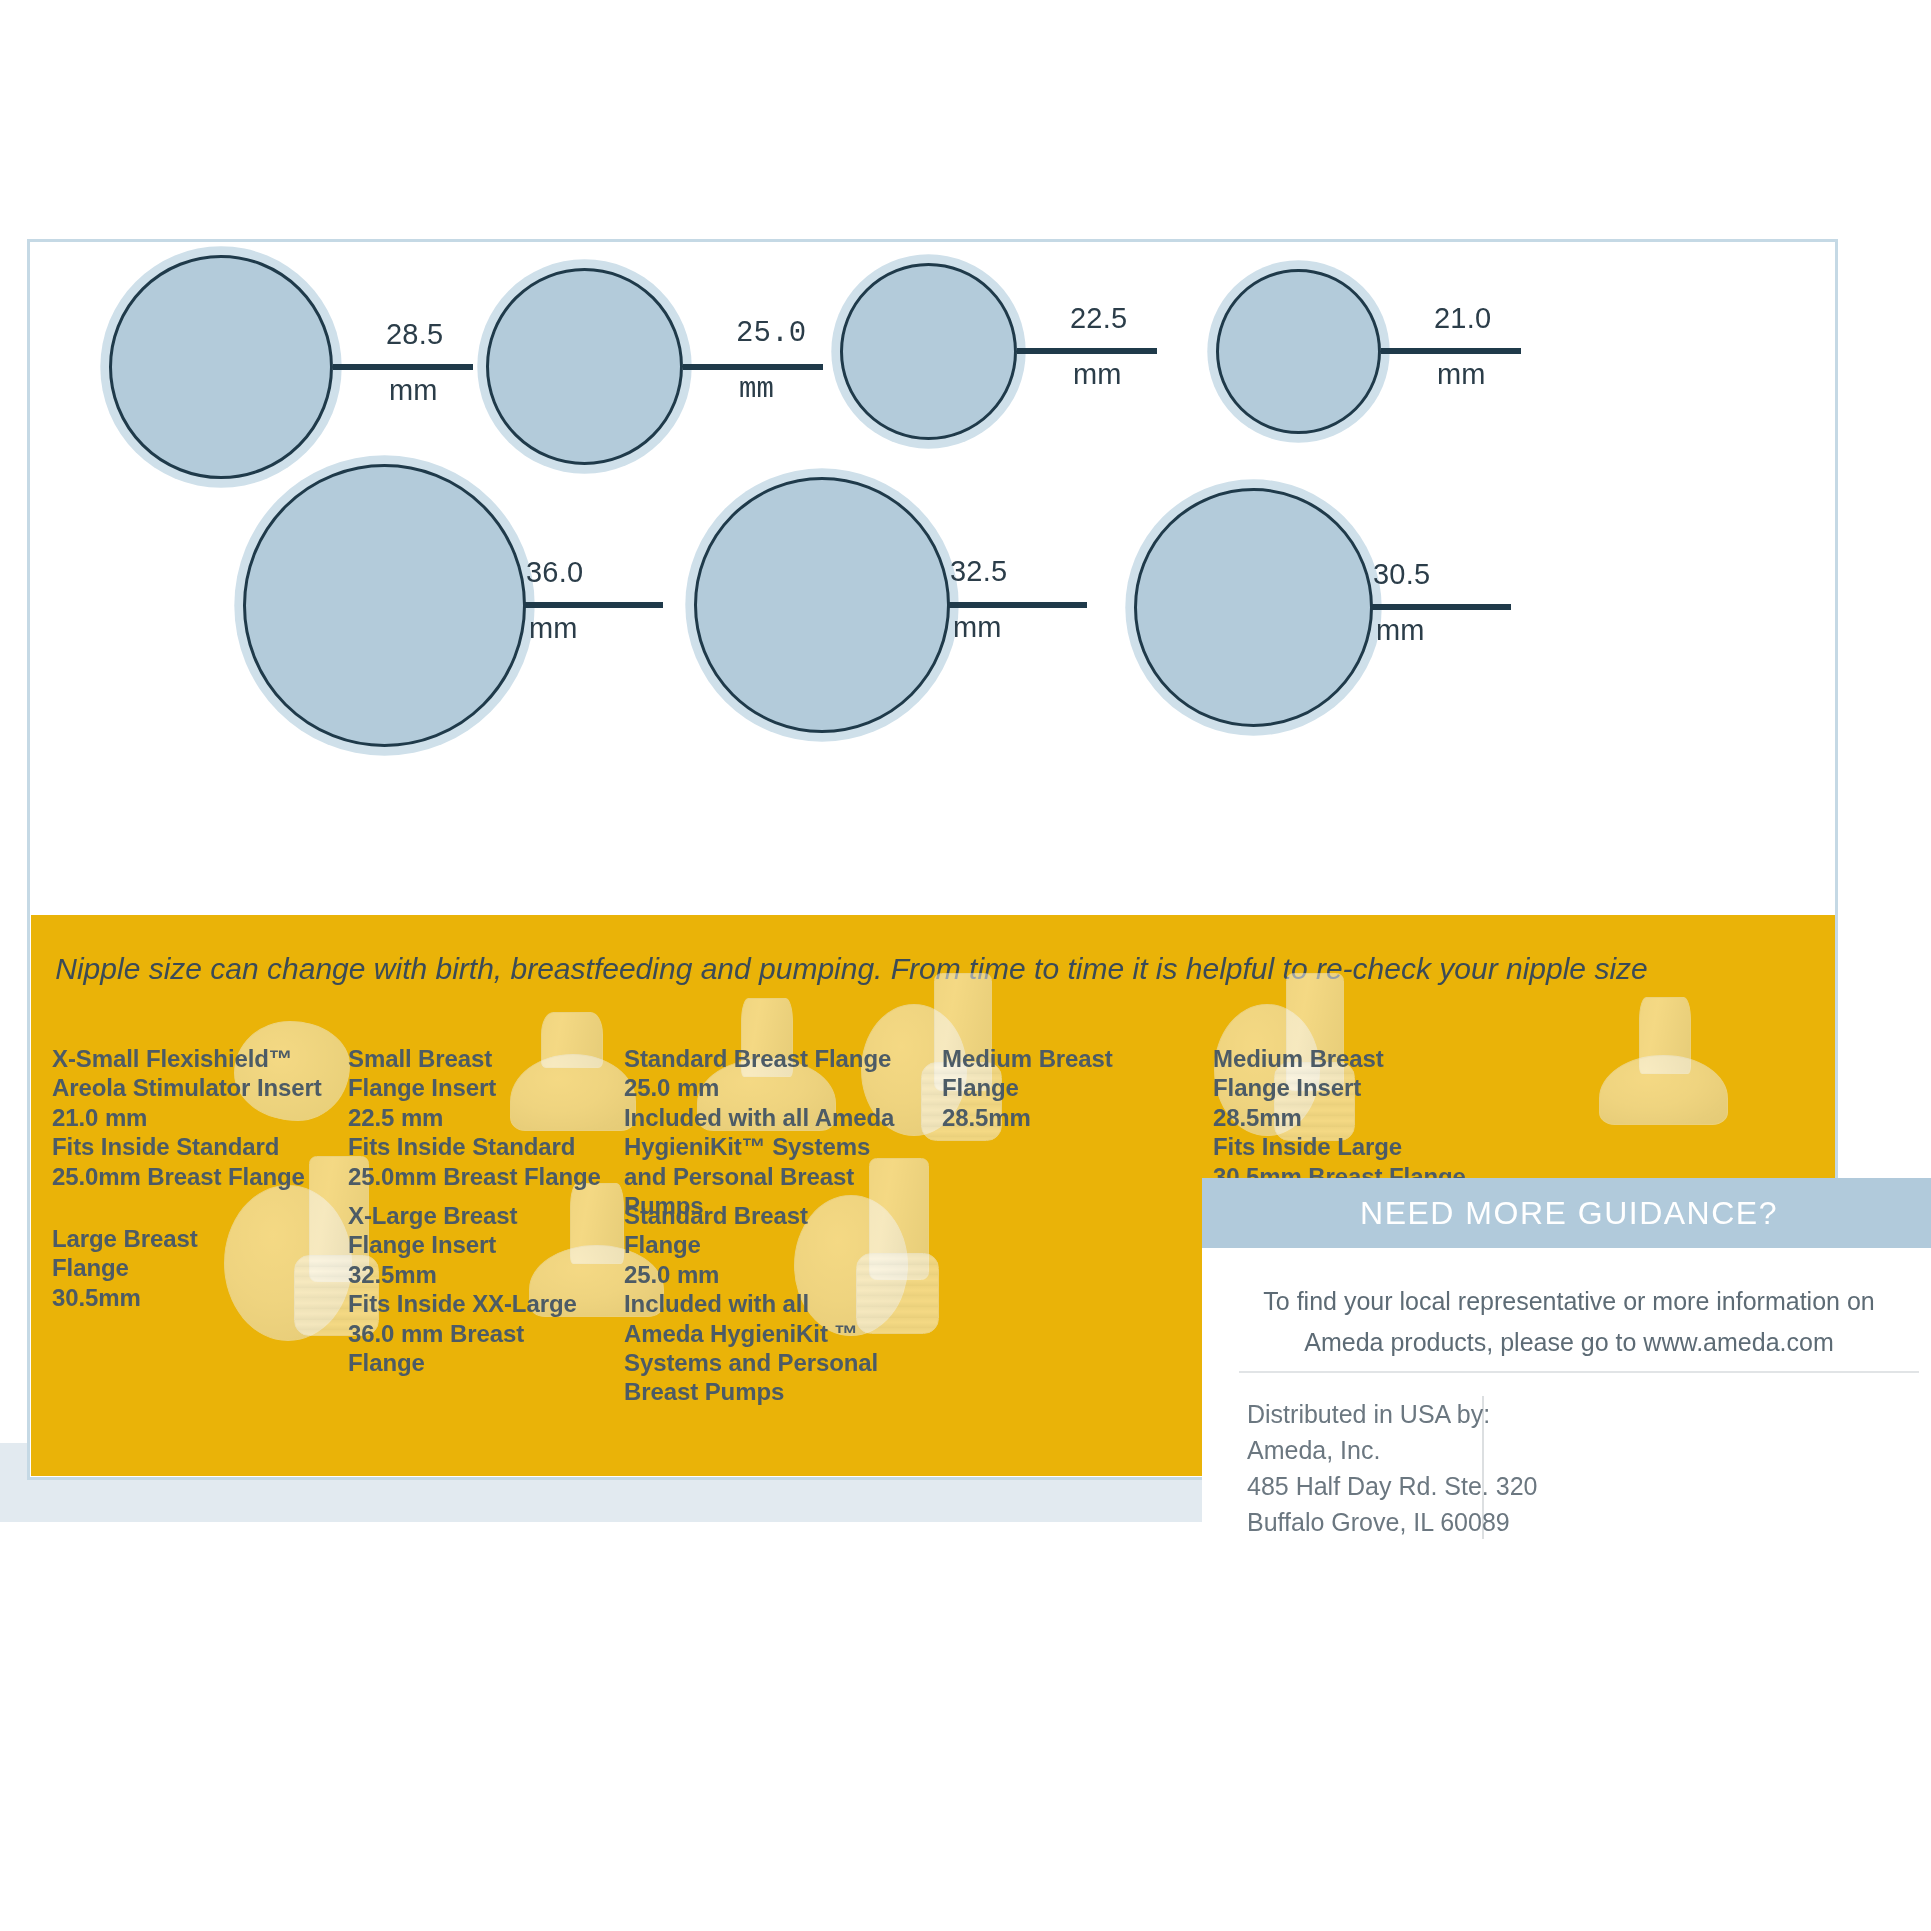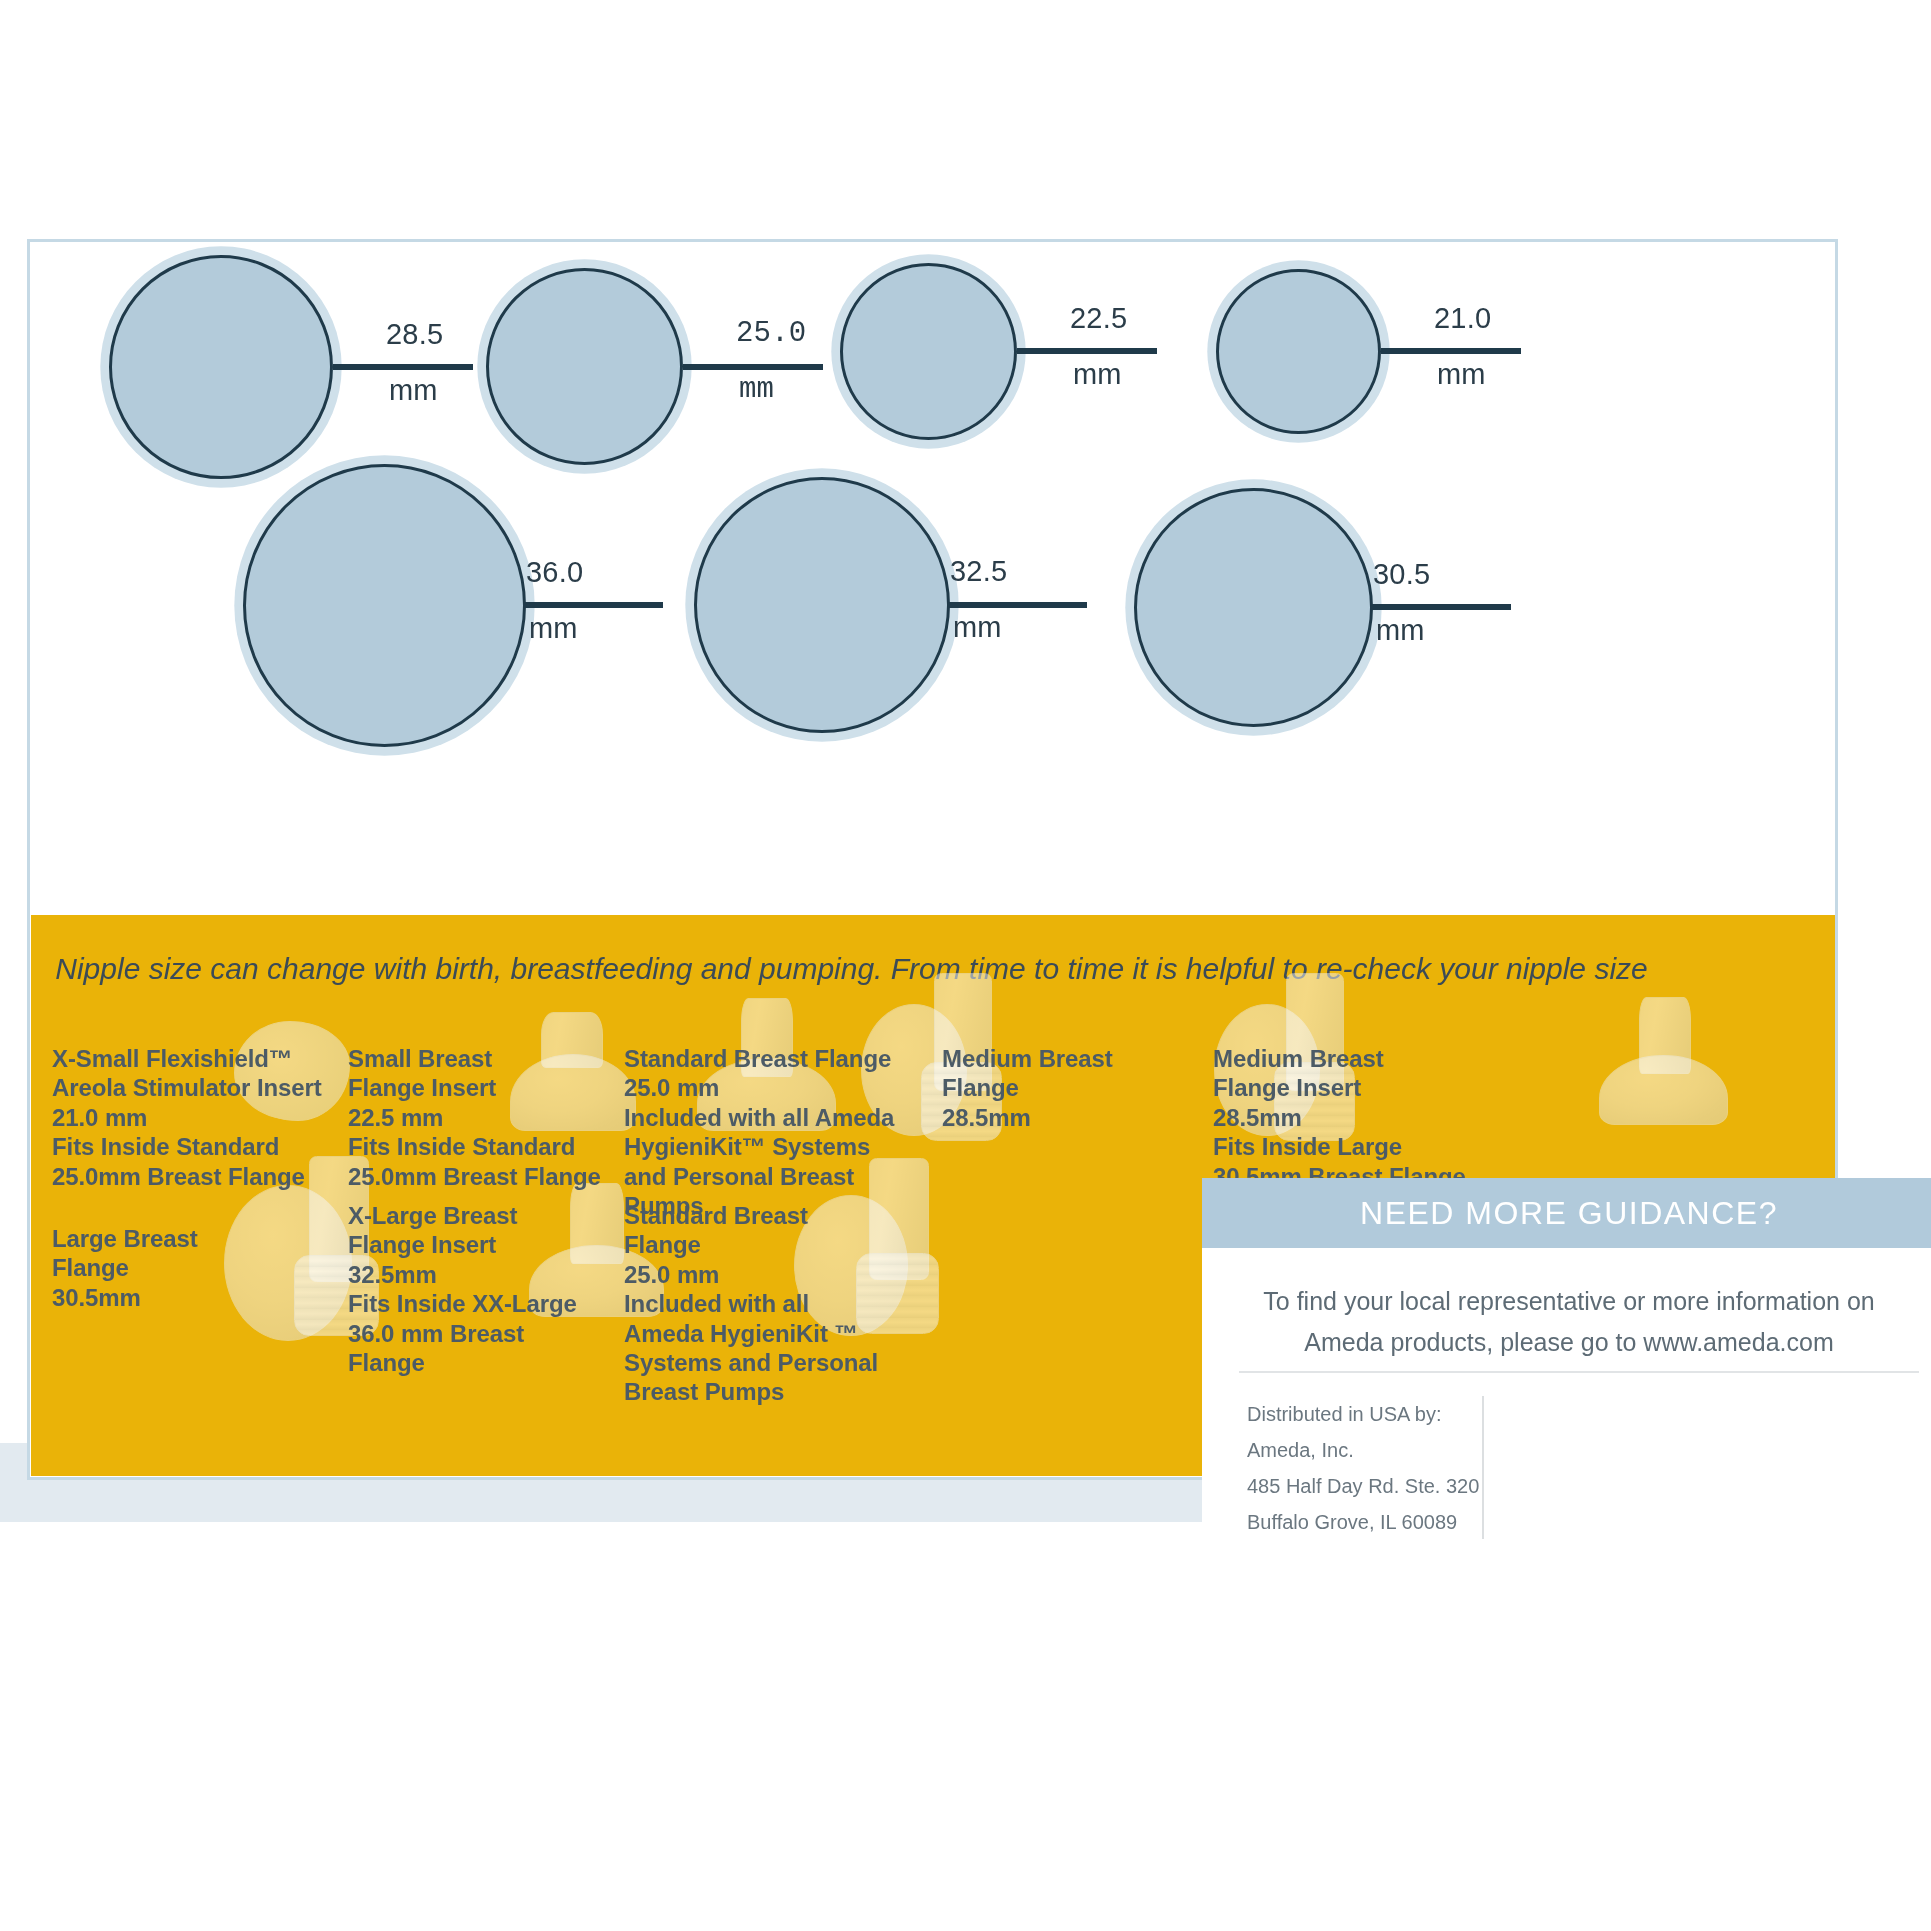--- a/index.html
+++ b/index.html
@@ -151,21 +151,21 @@
   }
   #guid-rule{
     position:absolute;
     left:37px; top:193px;
     width:680px; height:1.9px;
     background:#e1e4e6;
   }
   #addr{
     position:absolute;
     left:45px; top:218px;
-    font-size:20px;
+    font-size:25px;
     line-height:36px;
     color:#6b7780;
     white-space:pre-line;
   }
   #addr-rule{
     position:absolute;
     left:280px; top:218px;
     width:1.9px; height:143px;
     background:#dcdfe1;
   }

